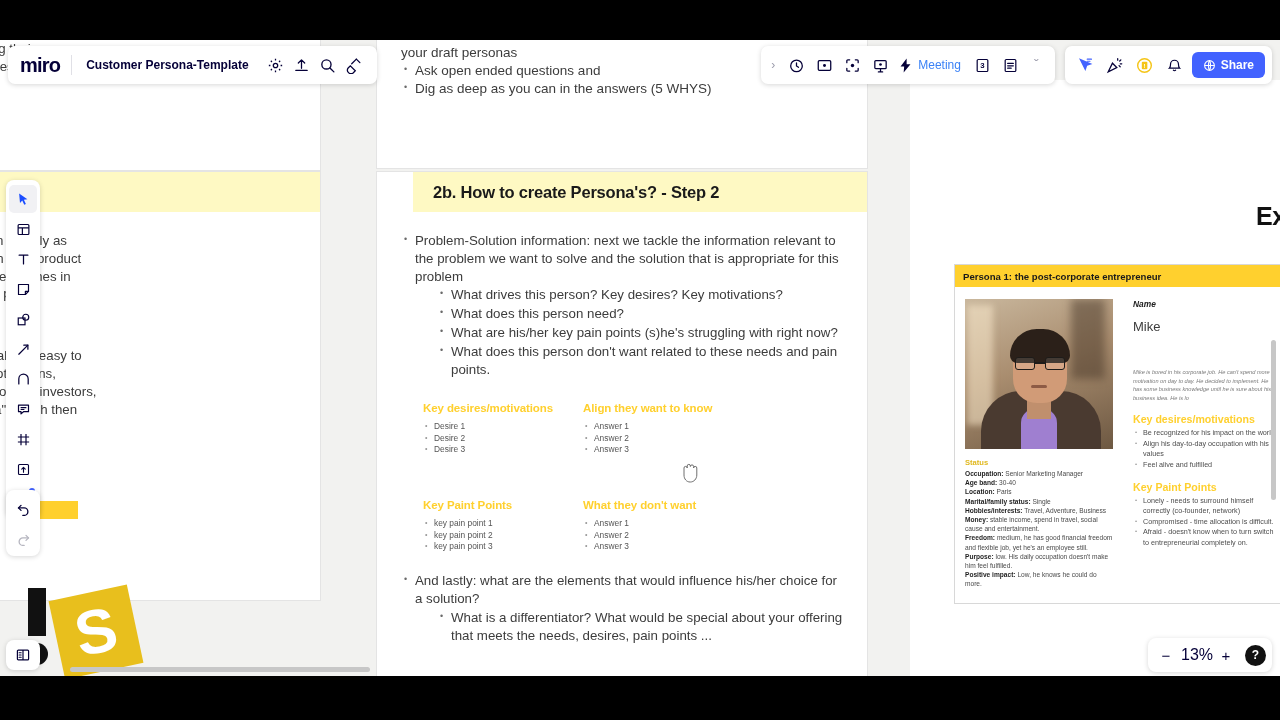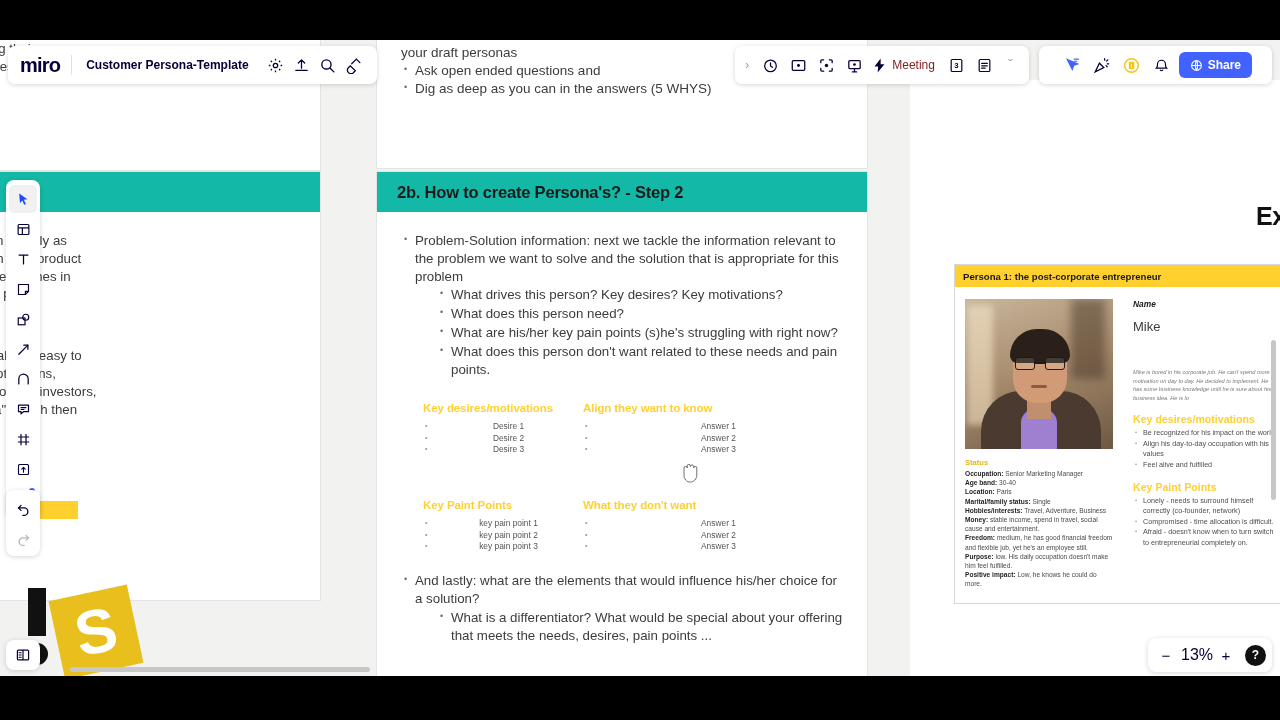--- a/index.html
+++ b/index.html
@@ -11,41 +11,41 @@
   
   .bar { position: absolute; left: 0; width: 1280px; background: #000; z-index: 90; }
   .bar.top { top: 0; height: 40px; }
   .bar.bottom { bottom: 0; height: 44px; }
 
   
   #canvas { position: absolute; left: 0; top: 40px; width: 1280px; height: 636px; background: #f2f2f0; overflow: hidden; }
 
   
   .card { position: absolute; background: #fff; box-shadow: 0 0 0 1px #e4e4e4; }
-  .card-head { background: #14b8a6; color: #1a1a1a; font-weight: bold; display: flex; align-items: center; }
+  .card-head { background: #fef9c3; color: #1a1a1a; font-weight: bold; display: flex; align-items: center; margin-left: 36px; }
   .card-body { color: #3c3c3c; }
 
   ul.b { list-style: none; }
   ul.b > li { position: relative; padding-left: 14px; margin-bottom: 1px; }
   ul.b > li::before { content: "\2022"; position: absolute; left: 3px; top: -1px; font-size: 9px; color: #6b6b6b; }
   ul.b ul.b { margin-top: 1px; margin-left: 22px; }
 
   
   #cardTop { left: 377px; top: -52px; width: 490px; height: 180px; padding: 0; }
   #cardTop .card-body { padding: 56px 24px 10px 24px; font-size: 13.5px; line-height: 17.5px; }
 
   
   #cardStep2 { left: 377px; top: 132px; width: 490px; height: 560px; }
   #cardStep2 .card-head { height: 40px; padding: 0 20px; font-size: 16.5px; letter-spacing: -0.2px; }
   #cardStep2 .card-body { padding: 20px 24px 0 24px; font-size: 13.3px; line-height: 17.8px; }
 
   
   .quads { display: grid; grid-template-columns: 160px 1fr; gap: 42px 0; margin: 22px 0 20px 22px; }
   .q h4 { color: #ffd02e; font-size: 11.5px; font-weight: bold; margin-bottom: 3px; letter-spacing: -0.1px; }
-  .q ul { list-style: none; text-align: center; }
+  .q ul { list-style: none; }
   .q li { position: relative; padding-left: 11px; font-size: 8.4px; line-height: 11.4px; color: #555; }
   .q li::before { content: "\2022"; position: absolute; left: 2px; top: -1px; font-size: 7px; color: #999; }
 
   
   #cardStep1 { left: -215px; top: 132px; width: 535px; }
   #cardStep1 .card-head { height: 40px; padding: 0 20px; font-size: 16.5px; }
   #cardStep1 .card-body { padding: 20px 24px 0 24px; font-size: 13.3px; line-height: 17.8px; }
   #cardStep1 .gap { height: 44px; }
 
   
@@ -94,23 +94,23 @@
   #grpLeft { margin-left: 8px; padding: 0 10px 0 12px; gap: 0; }
   .logo { font-size: 20px; font-weight: bold; color: #050038; letter-spacing: -0.8px; padding-right: 11px; }
   .vdiv { width: 1px; height: 20px; background: #e0e0e6; }
   .boardname { font-size: 12px; font-weight: bold; color: #050038; padding: 0 14px; white-space: nowrap; }
   .ibtn { width: 26px; height: 26px; display: flex; align-items: center; justify-content: center; cursor: pointer; }
   .ibtn svg { display: block; }
 
   #grpCenter { margin-left: auto; padding: 0 8px; gap: 2px; }
   #grpCenter .chev { font-size: 12px; color: #9b9bab; padding: 0 6px 0 2px; }
   .meeting { display: flex; align-items: center; gap: 4px; padding: 0 7px 0 2px; }
-  .meeting span { font-size: 12px; color: #7f1d1d; }
-
-  #grpRight { margin-left: 10px; margin-right: 8px; padding: 0 20px; gap: 4px; }
+  .meeting span { font-size: 12px; color: #3b82f6; }
+
+  #grpRight { margin-left: 10px; margin-right: 8px; padding: 0 7px; gap: 4px; }
   .share { background: #4262ff; color: #fff; border-radius: 6px; height: 26px; padding: 0 11px;
            display: flex; align-items: center; gap: 5px; font-size: 12px; font-weight: bold; cursor: pointer; }
 
   
   #rail { position: absolute; left: 6px; top: 180px; width: 34px; background: #fff; border-radius: 8px;
           box-shadow: 0 1px 5px rgba(0,0,0,.16); padding: 5px 0; z-index: 60;
           display: flex; flex-direction: column; align-items: center; gap: 2px; }
   .tool { width: 28px; height: 28px; display: flex; align-items: center; justify-content: center; cursor: pointer; border-radius: 5px; position: relative; }
   .tool.sel { background: #f1f1f4; }
   .bluedot { position: absolute; right: 2px; top: 3px; width: 6px; height: 6px; border-radius: 50%; background: #4262ff; }

